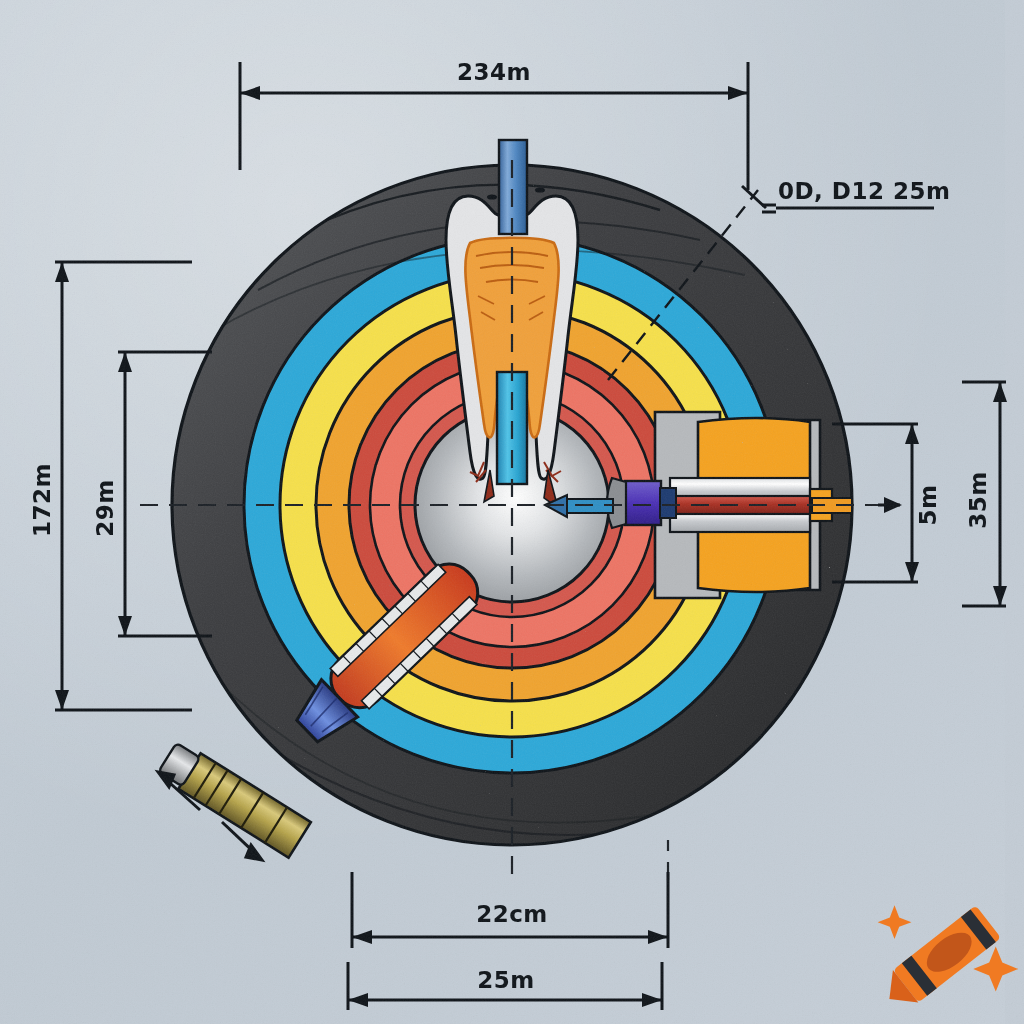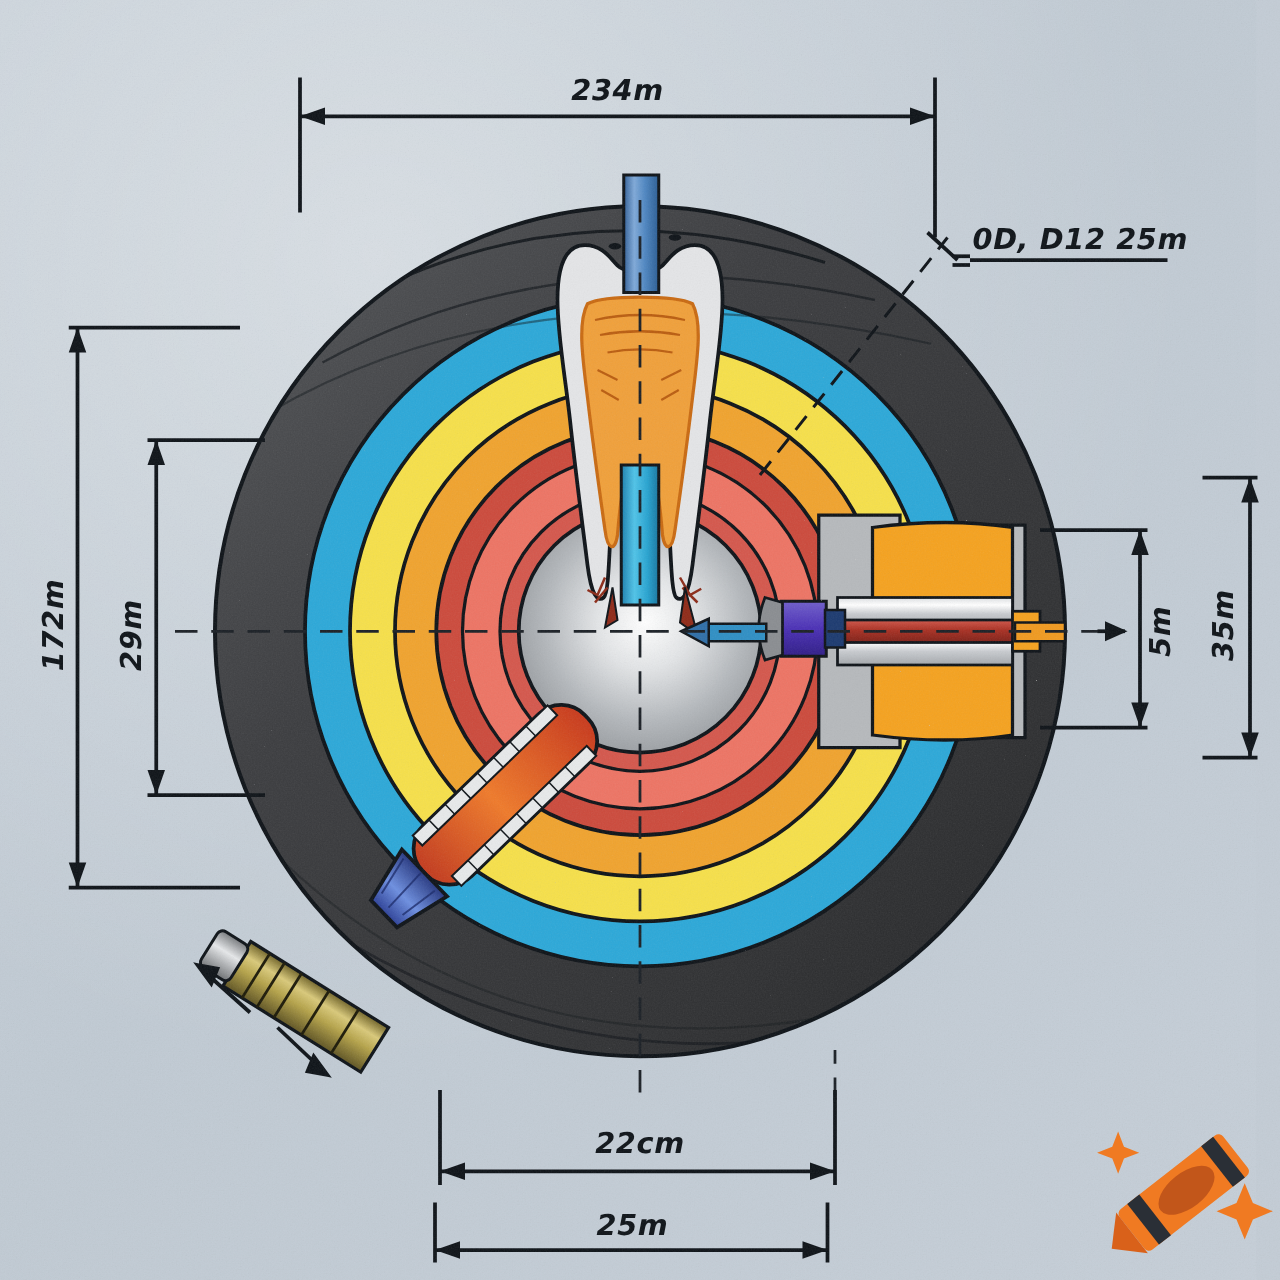--- a/index.html
+++ b/index.html
@@ -1,21 +1,21 @@
 <!DOCTYPE html>
 <html><head>
 <meta charset="utf-8">
 <style>
   html,body{margin:0;padding:0;background:#c3ccd5;}
   body{
     width:1024px;height:1024px;overflow:hidden;
     font-family:"DejaVu Sans", sans-serif;
     position:relative;
   }
-  #stage{position:absolute;inset:0;width:1005px;height:1024px;font-style:italic;}
+  #stage{position:absolute;inset:0;width:1005px;height:1024px;}
   .paper{
     position:absolute;inset:0;
     background:
       radial-gradient(circle at 30% 20%, rgba(255,255,255,.35), rgba(255,255,255,0) 60%),
       linear-gradient(135deg,#c6cfd8 0%, #c0cad3 45%, #c5ced7 100%);
   }
   svg{position:absolute;inset:0;display:block;}
   .dimtxt{
     font-family:"DejaVu Sans", sans-serif;
     font-size:23px;font-weight:700;fill:#0e1318;

